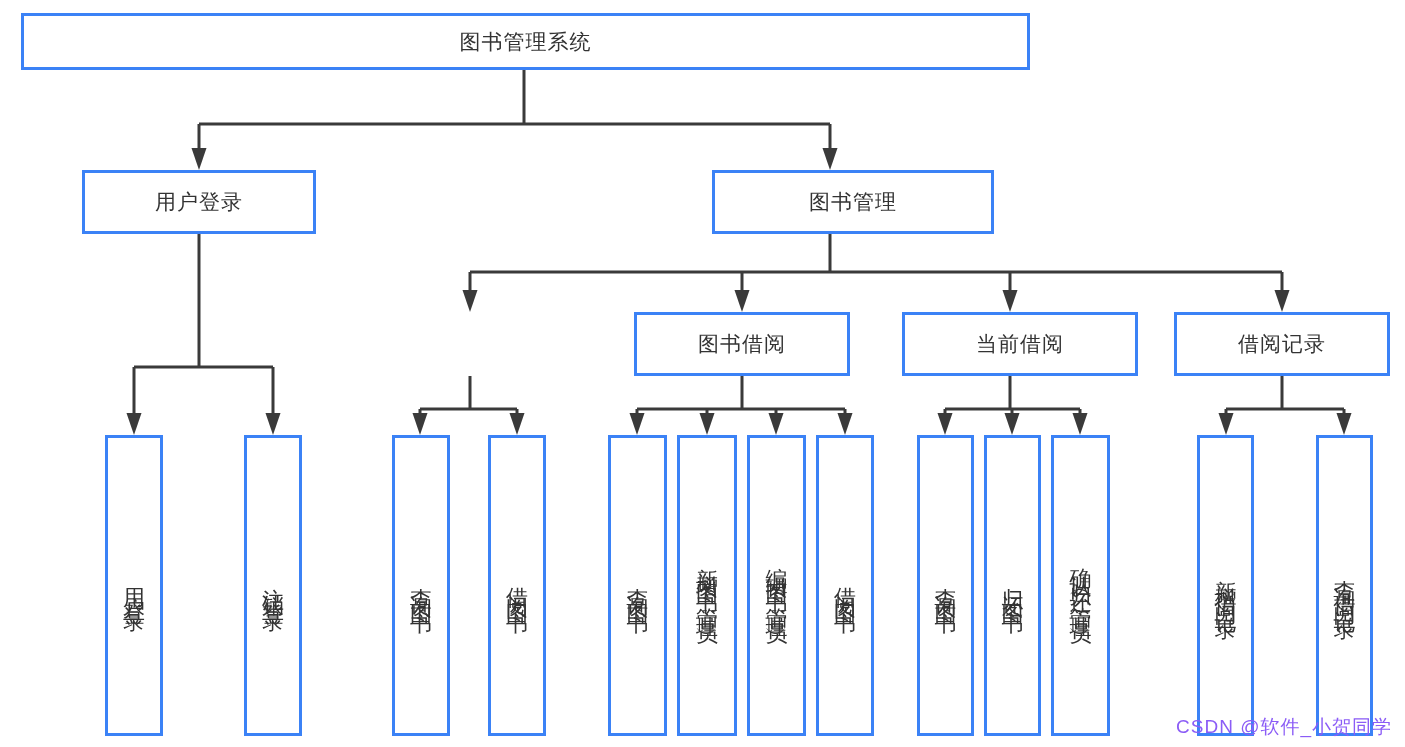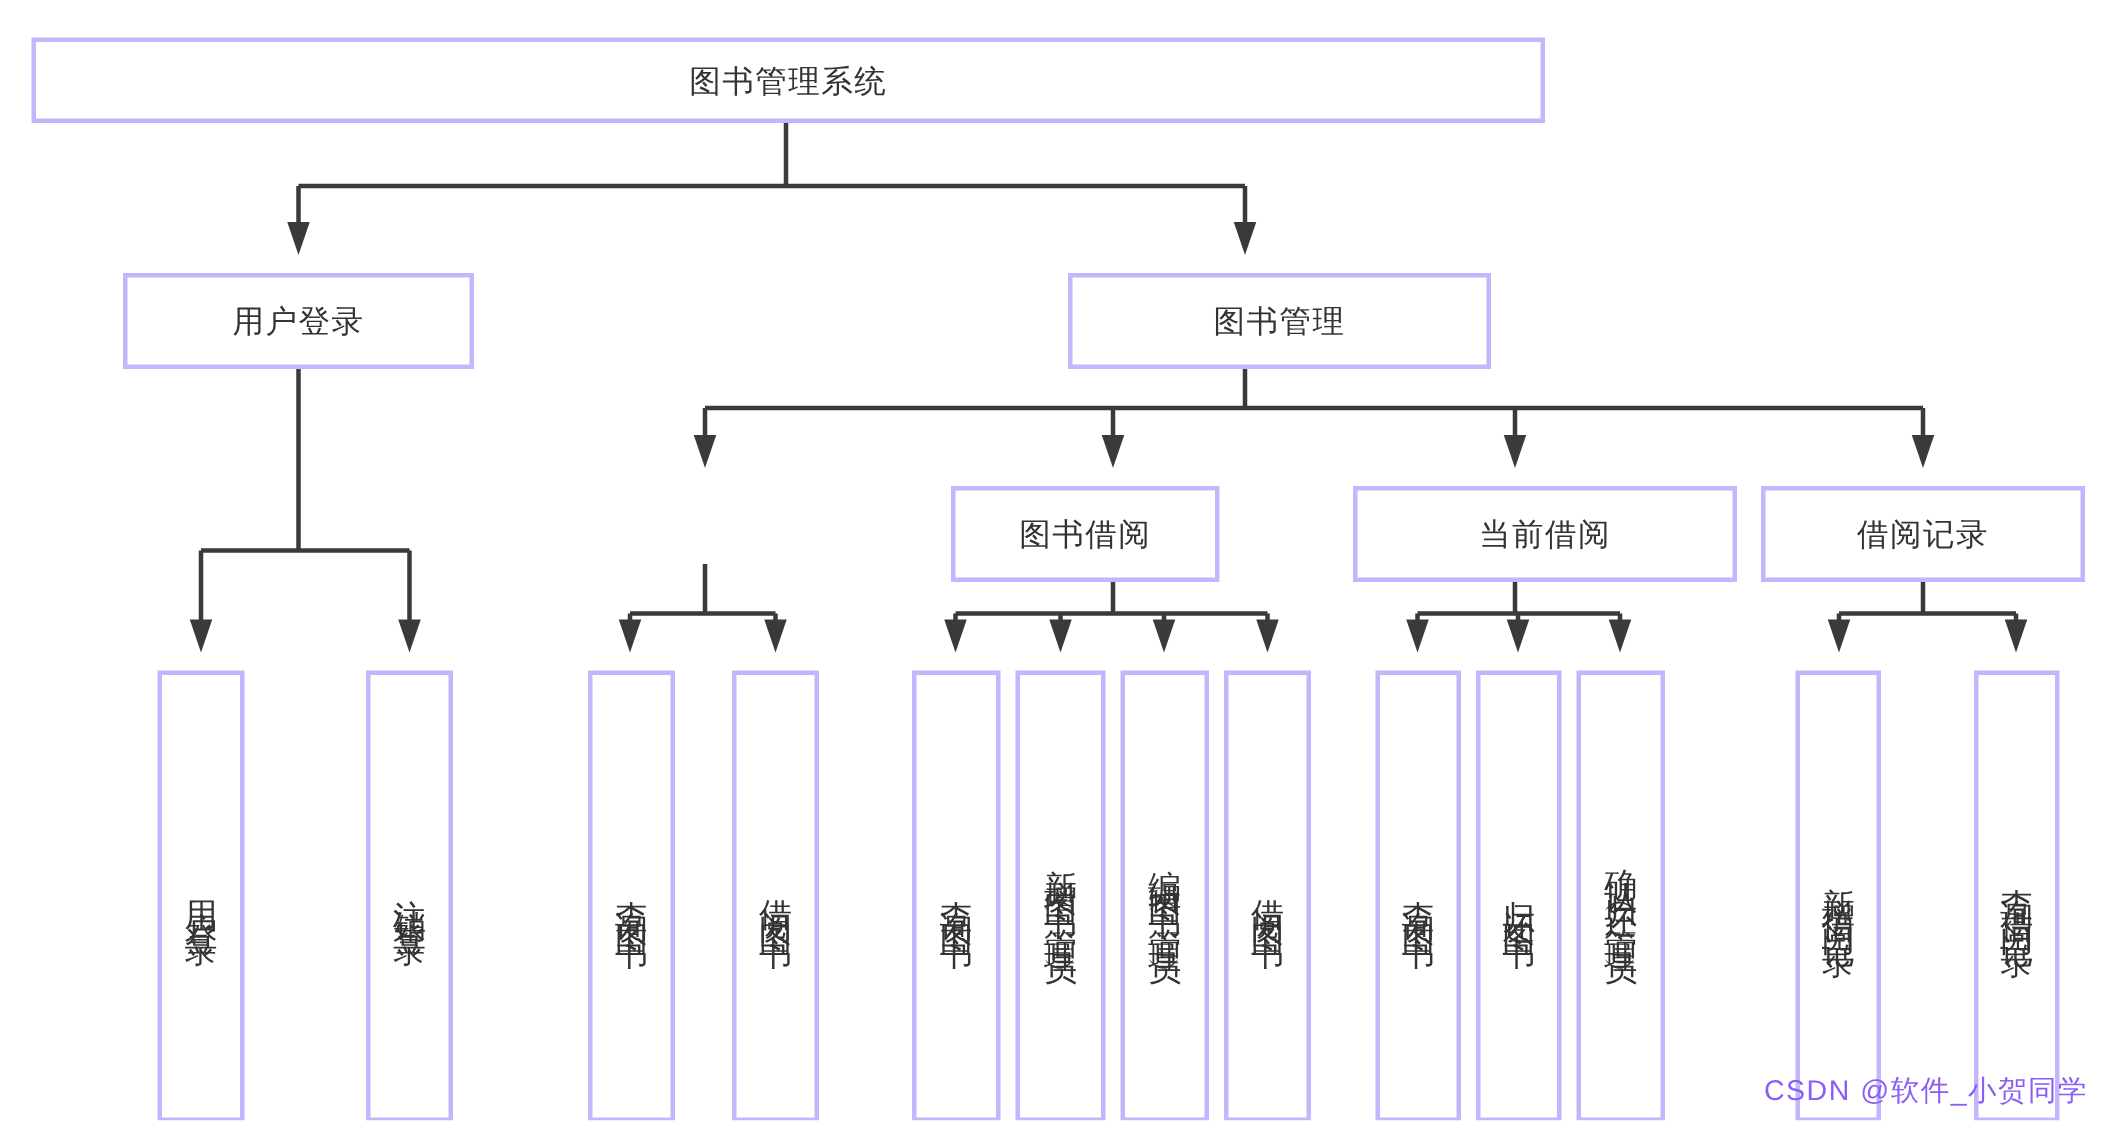--- a/index.html
+++ b/index.html
@@ -8,24 +8,23 @@
     width:1405px;height:747px;
     background:#ffffff;
     font-family:"Liberation Sans","DejaVu Sans",sans-serif;
     overflow:hidden;
   }
   #wires{position:absolute;left:0;top:0;width:1405px;height:747px;z-index:1;}
   .node{
     position:absolute;
     box-sizing:border-box;
     background:#ffffff;
-    border:3px solid #c4b5fd;
+    border:3px solid #3b82f6;
     display:flex;align-items:center;justify-content:center;
     z-index:2;
-    margin-top:12px;
   }
   .node .lbl{
     color:#333333;
     font-size:21px;
     letter-spacing:1px;
     white-space:nowrap;
   }
   .leaf{top:435px;height:301px;}
   .leaf .vlbl{
     writing-mode:vertical-rl;
@@ -98,24 +97,24 @@
     <span class="lbl">图书管理系统</span>
   </div>
 
   <div class="node" style="left:82px;top:170px;width:234px;height:64px">
     <span class="lbl">用户登录</span>
   </div>
   <div class="node" style="left:712px;top:170px;width:282px;height:64px">
     <span class="lbl">图书管理</span>
   </div>
 
-  <div class="node" style="left:634px;top:312px;width:179px;height:64px">
+  <div class="node" style="left:634px;top:312px;width:216px;height:64px">
     <span class="lbl">图书借阅</span>
   </div>
-  <div class="node" style="left:902px;top:312px;width:256px;height:64px">
+  <div class="node" style="left:902px;top:312px;width:236px;height:64px">
     <span class="lbl">当前借阅</span>
   </div>
   <div class="node" style="left:1174px;top:312px;width:216px;height:64px">
     <span class="lbl">借阅记录</span>
   </div>
 
   <div class="node leaf" style="left:105px;width:58px">
     <span class="vlbl">用户登录</span>
   </div>
   <div class="node leaf" style="left:244px;width:58px">

